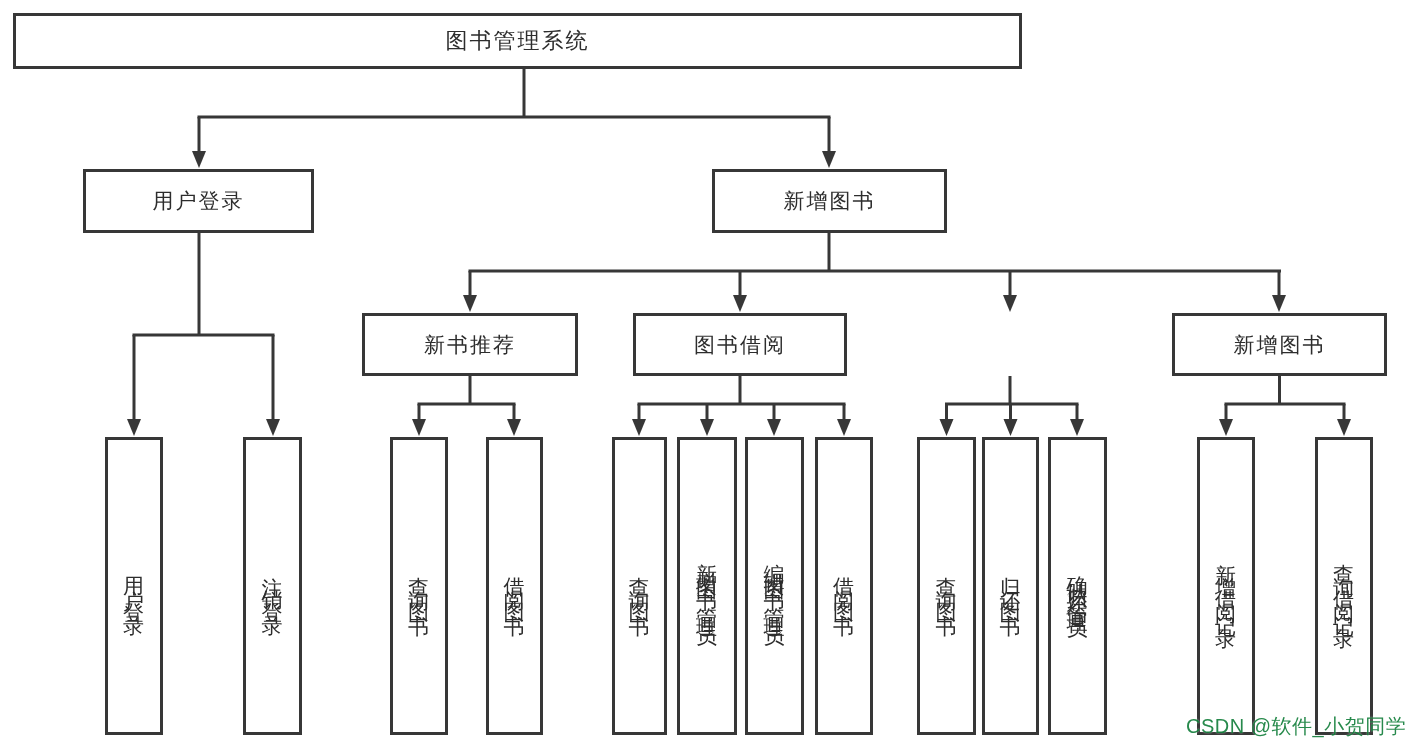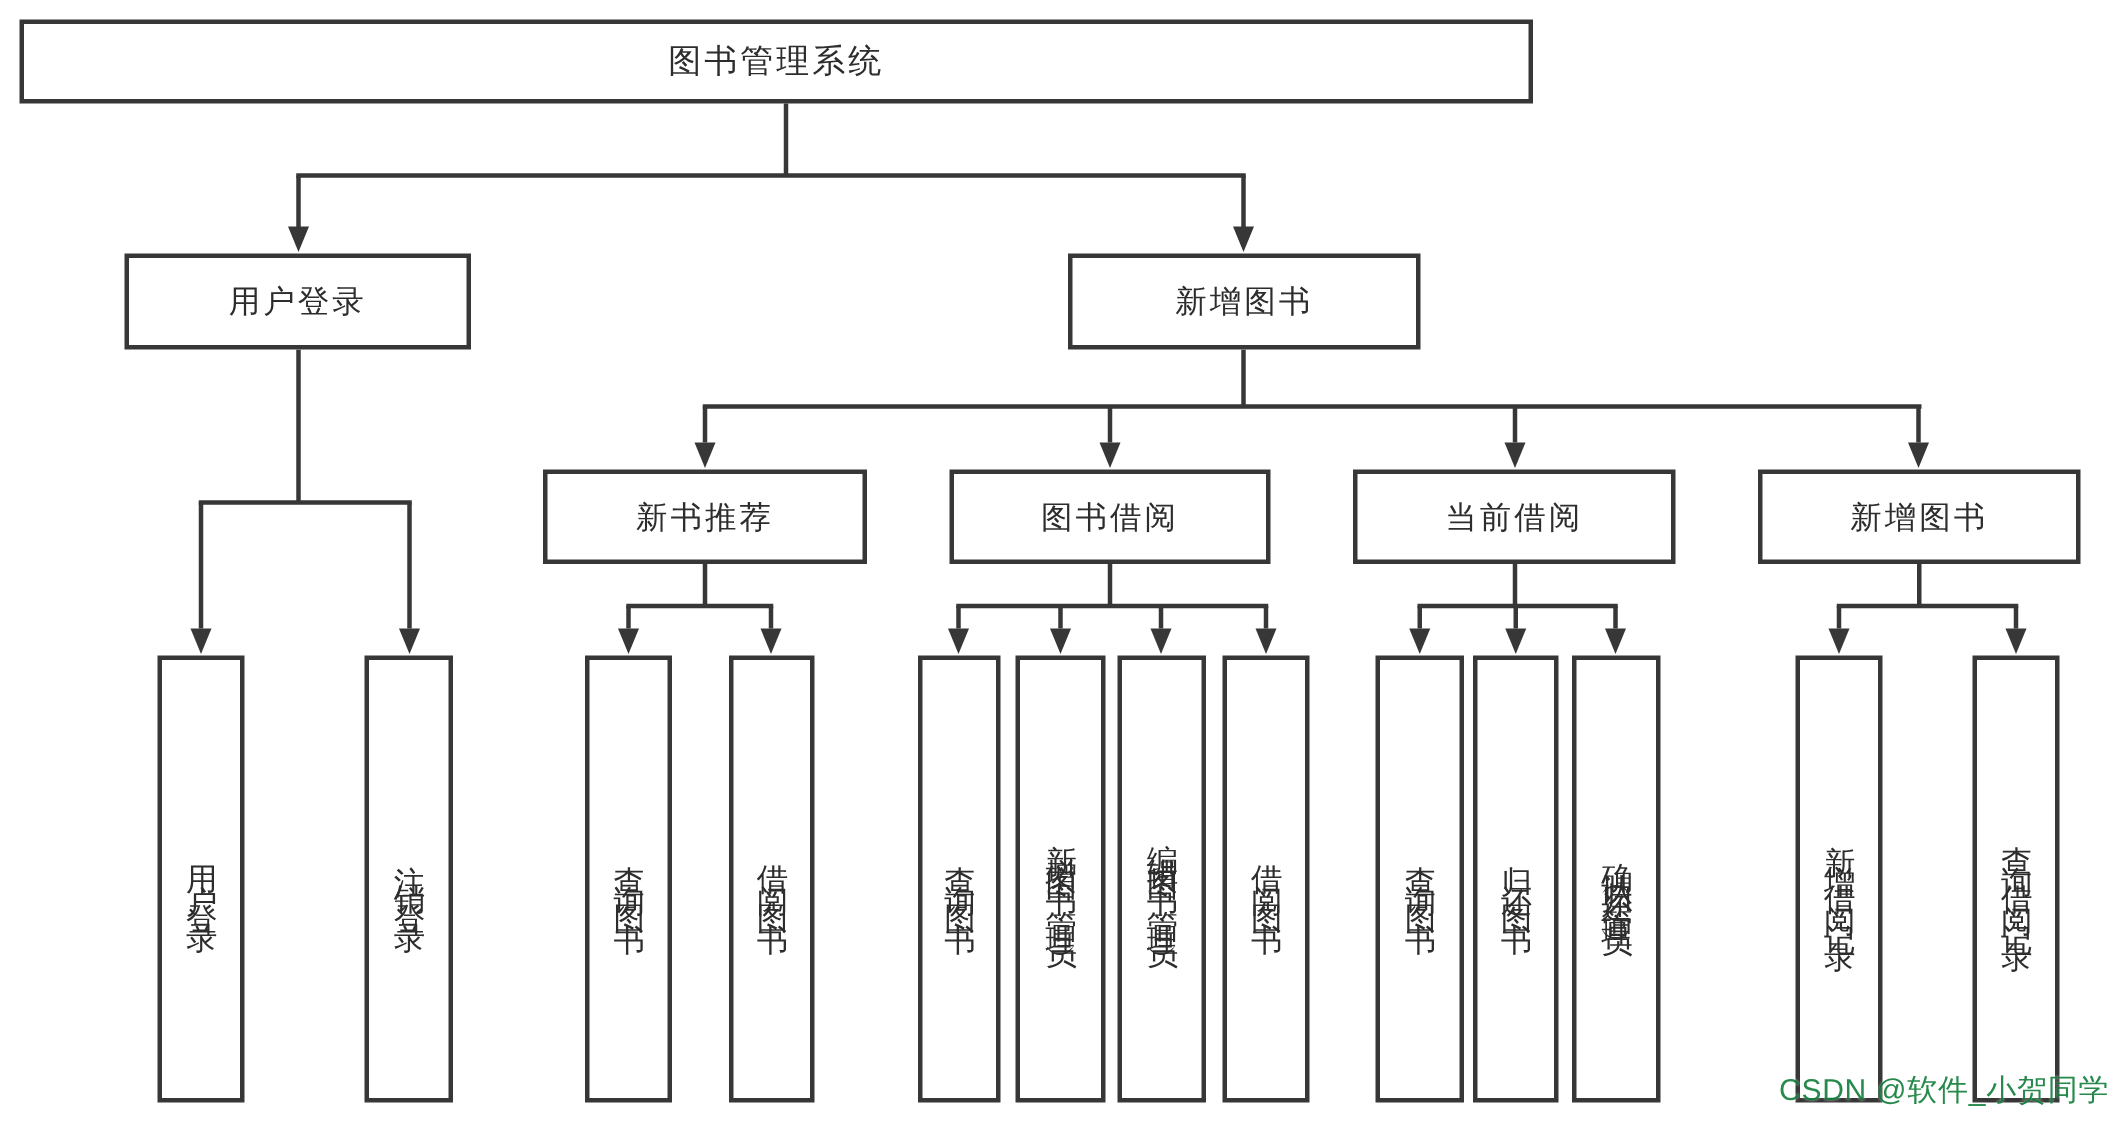--- a/index.html
+++ b/index.html
@@ -147,23 +147,20 @@
   <div class="node" style="left:712px; top:169px; width:235px; height:64px;">
     <span class="hlabel">新增图书</span>
   </div>
 
   <div class="node" style="left:633px; top:313px; width:214px; height:63px;">
     <span class="hlabel">图书借阅</span>
   </div>
   <div class="node" style="left:362px; top:313px; width:216px; height:63px;">
     <span class="hlabel">新书推荐</span>
   </div>
-  <div class="node" style="left:902px; top:313px; width:215px; height:63px;">
-    <span class="hlabel">当前借阅</span>
-  </div>
   <div class="node" style="left:1172px; top:313px; width:215px; height:63px;">
     <span class="hlabel">新增图书</span>
   </div>
 
   <div class="node leaf" style="left:105px; top:437px; width:58px; height:298px;">
     <span class="vlabel">用户登录</span>
   </div>
   <div class="node leaf" style="left:243px; top:437px; width:59px; height:298px;">
     <span class="vlabel">注销登录</span>
   </div>

